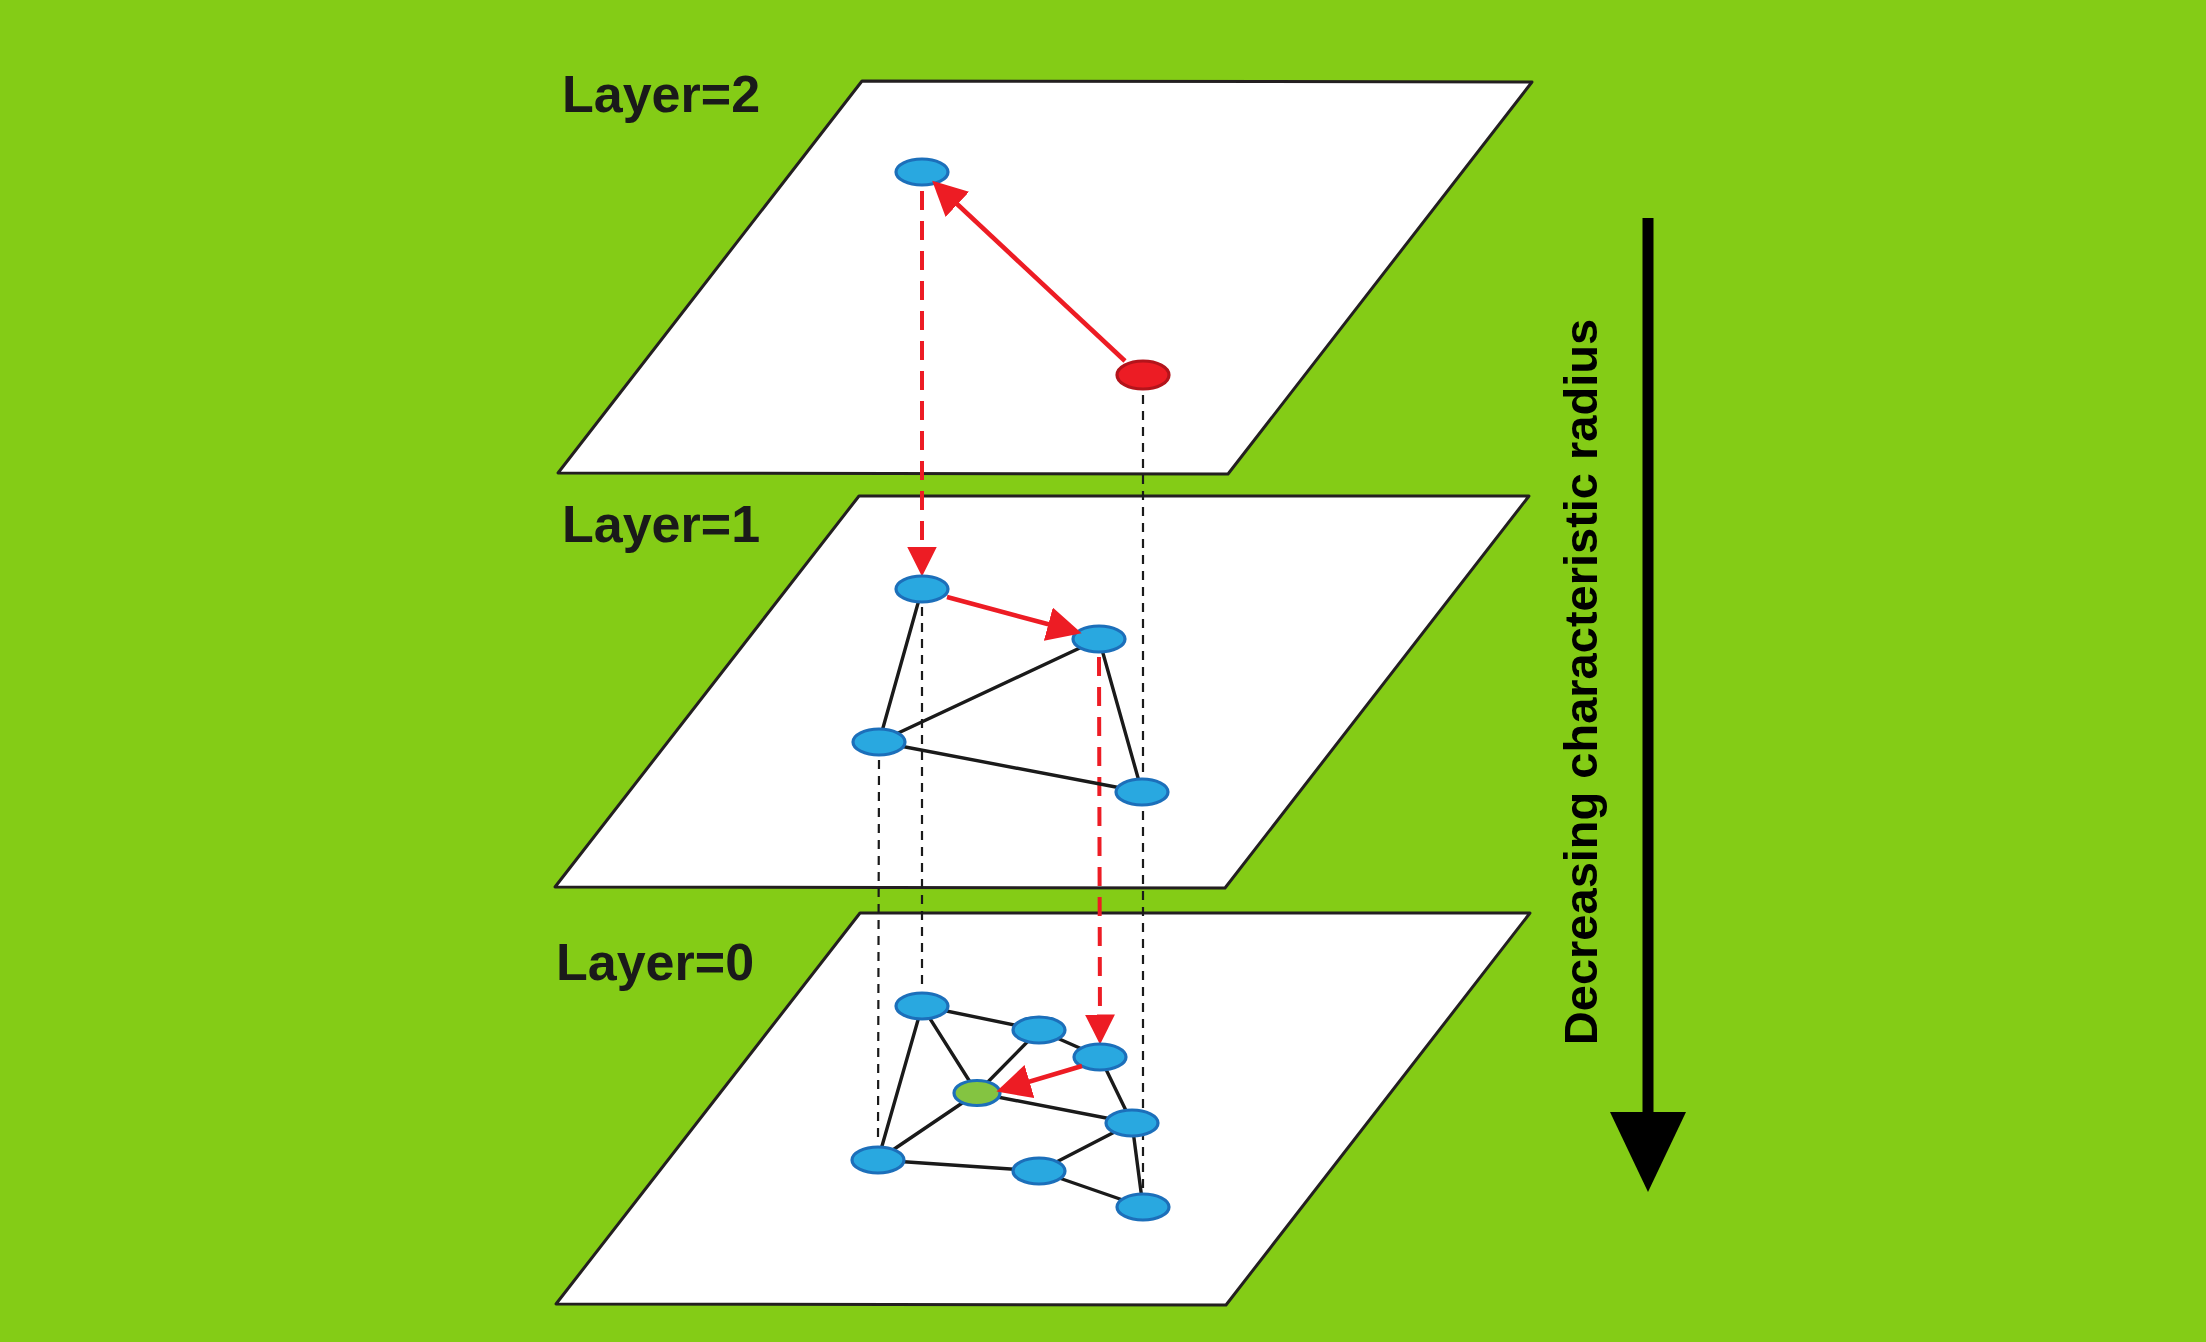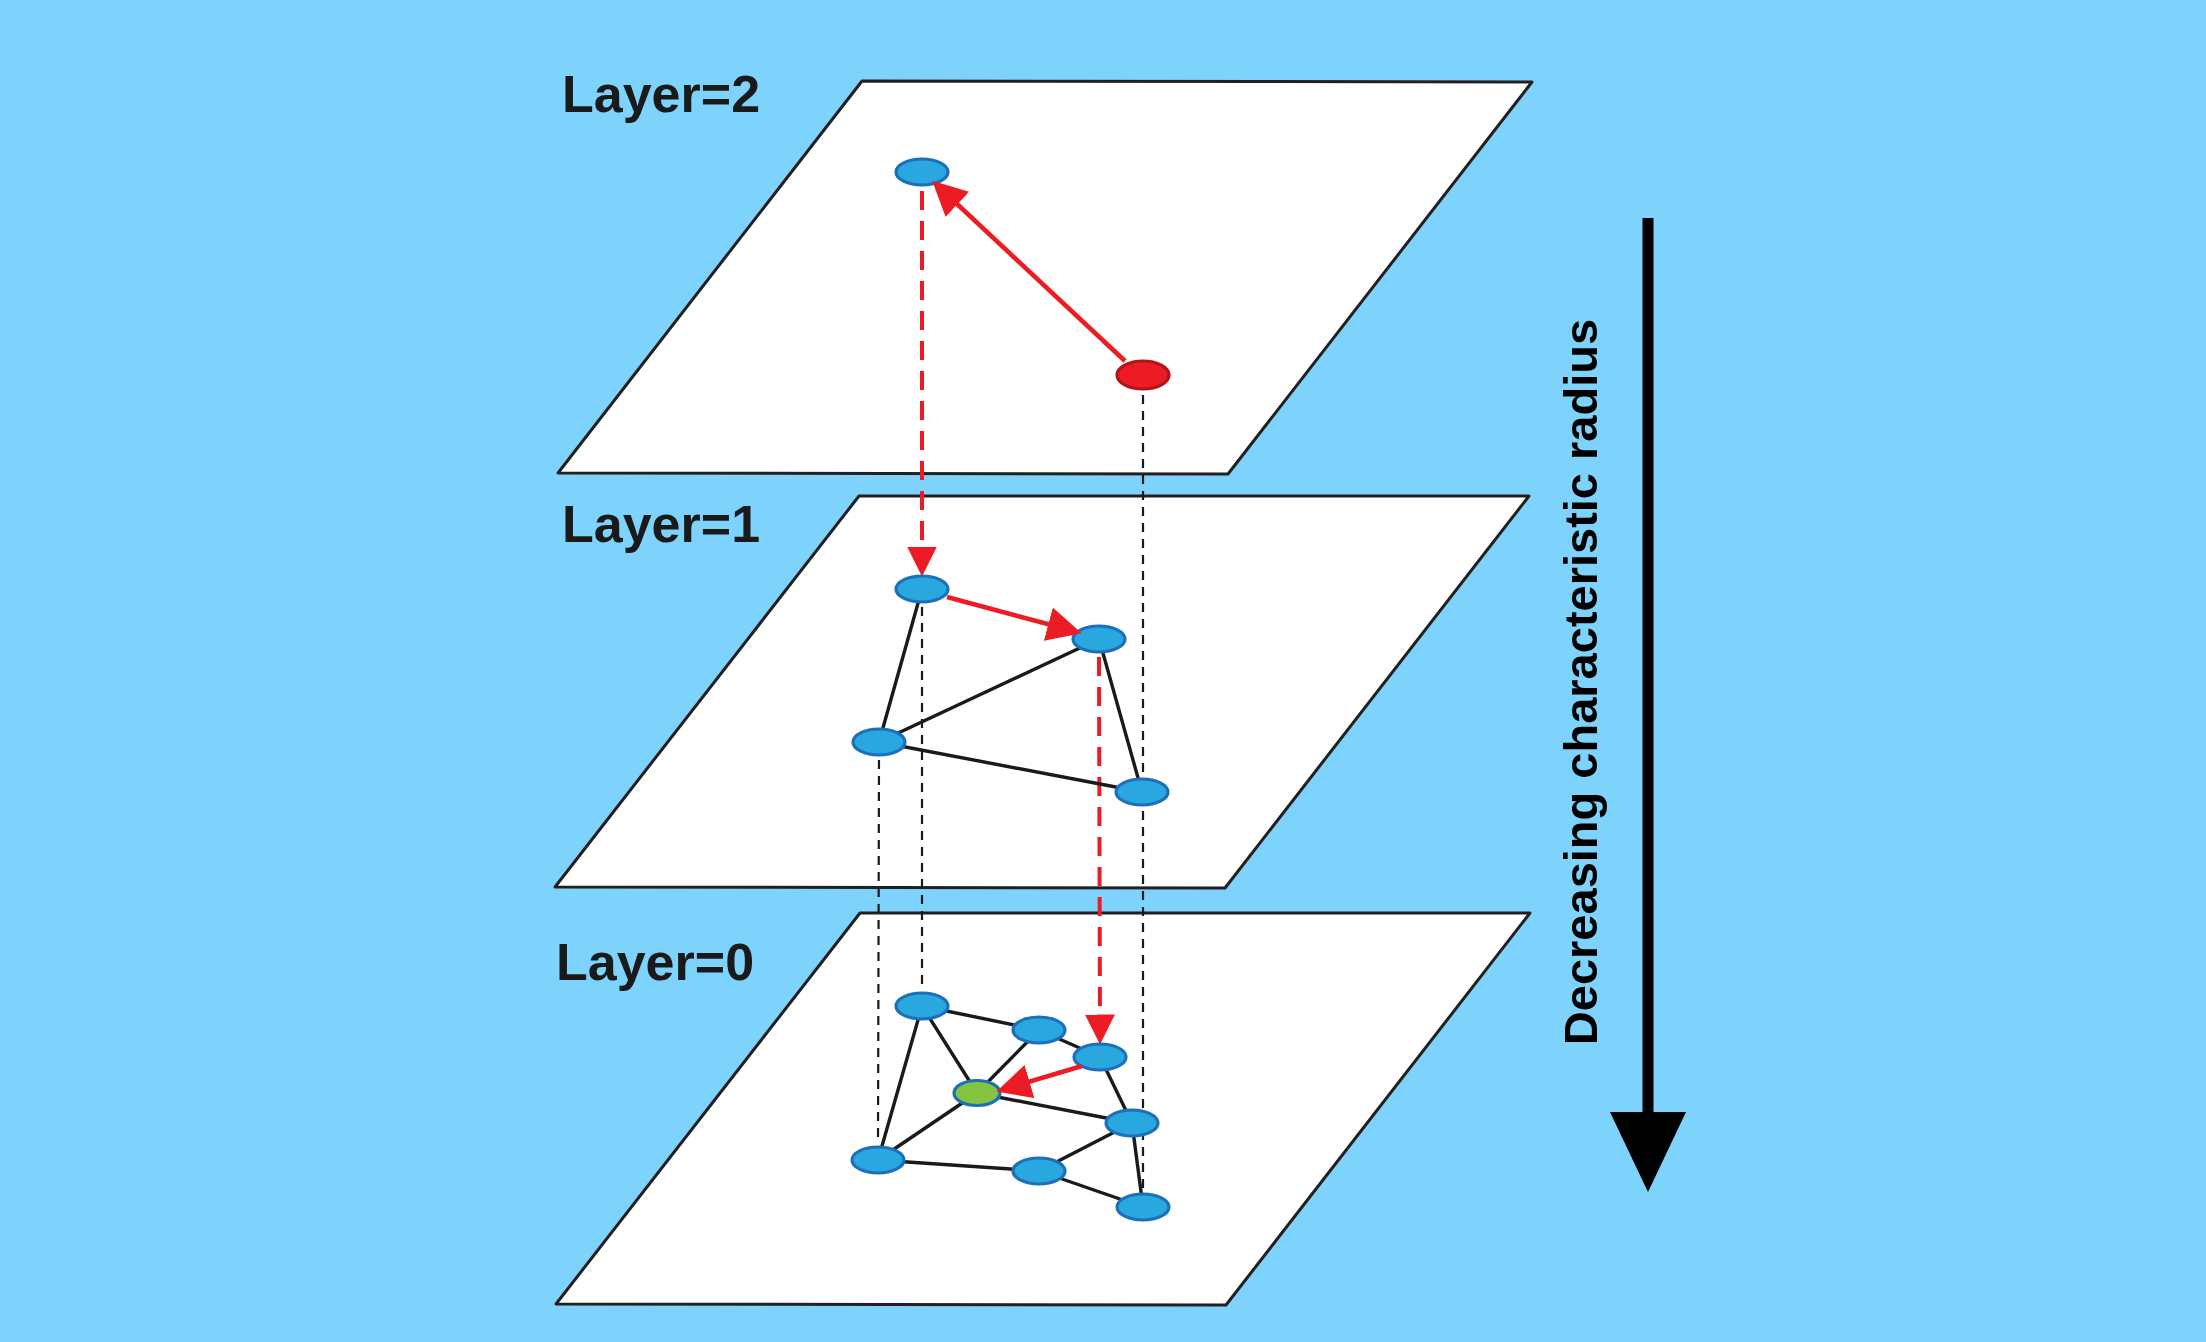--- a/index.html
+++ b/index.html
@@ -1,16 +1,16 @@
 <!DOCTYPE html>
 <html><head>
 <meta charset="utf-8">
 <style>
   html,body{margin:0;padding:0;background:#ffffff;}
-  .stage{position:relative;width:2206px;height:1342px;background:#7dd3fc;overflow:hidden;
+  .stage{position:relative;width:2206px;height:1342px;background:#84cc16;overflow:hidden;
          font-family:"Liberation Sans", sans-serif;}
   svg{position:absolute;left:0;top:0;width:2206px;height:1342px;display:block;}
   .layer-label{font-family:"Liberation Sans", sans-serif;font-size:52px;font-weight:bold;fill:#1a1a1a;}
   .side-label{font-family:"Liberation Sans", sans-serif;font-size:47px;font-weight:bold;fill:#000000;}
 </style>
 </head>
 <body>
 
 <div class="stage">
   <svg id="diagram" viewBox="0 0 2206 1342">

